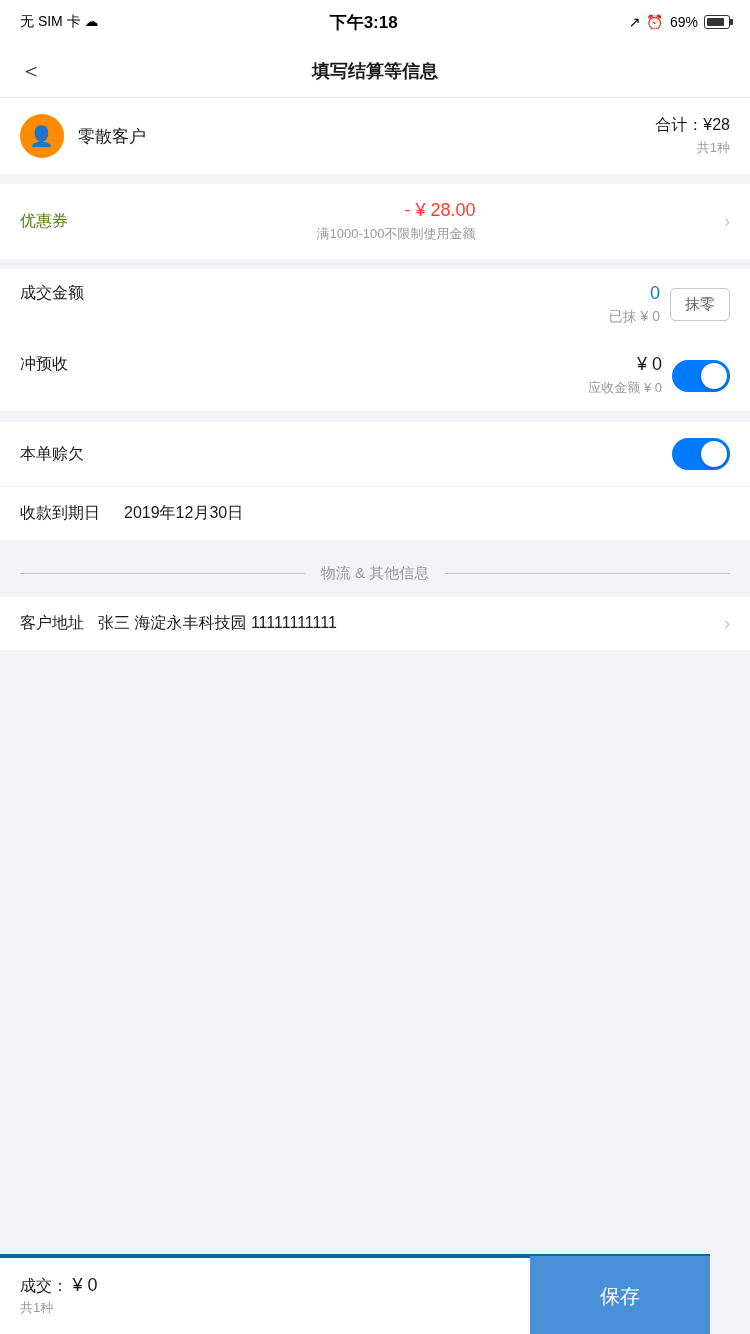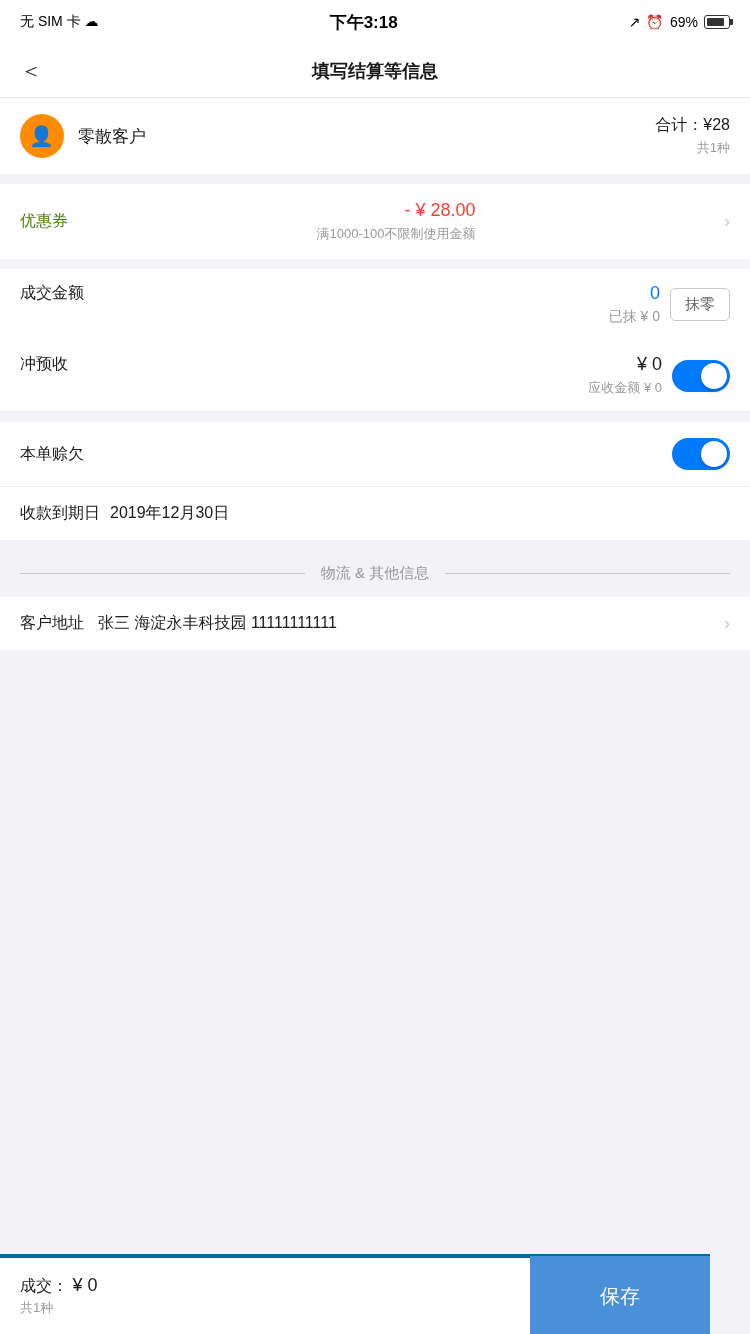--- a/index.html
+++ b/index.html
@@ -187,21 +187,21 @@
     .debt-label { font-size: 16px; color: #1a1a1a; }
 
     
     .due-date-section {
       background: #fff;
       padding: 16px 20px;
       font-size: 16px;
       color: #1a1a1a;
       display: flex;
       align-items: center;
-      gap: 10px;
+      gap: 24px;
       margin-bottom: 10px;
       border-top: 1px solid #f0f0f0;
     }
     .due-date-label { color: #1a1a1a; font-size: 16px; }
     .due-date-value { color: #1a1a1a; font-size: 16px; }
 
     
     .logistics-divider {
       background: #f2f2f7;
       padding: 14px 20px;

